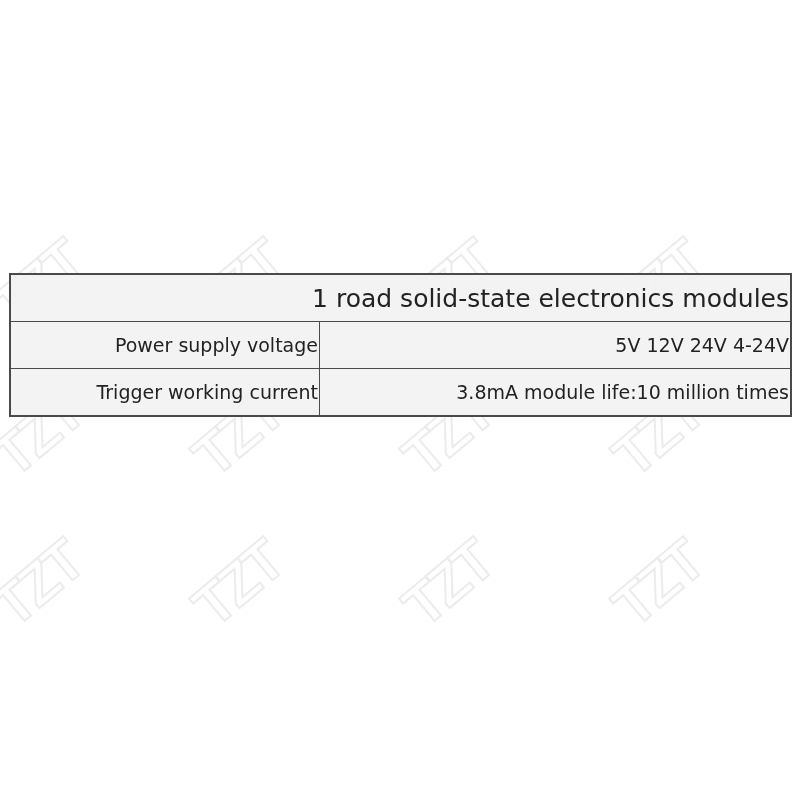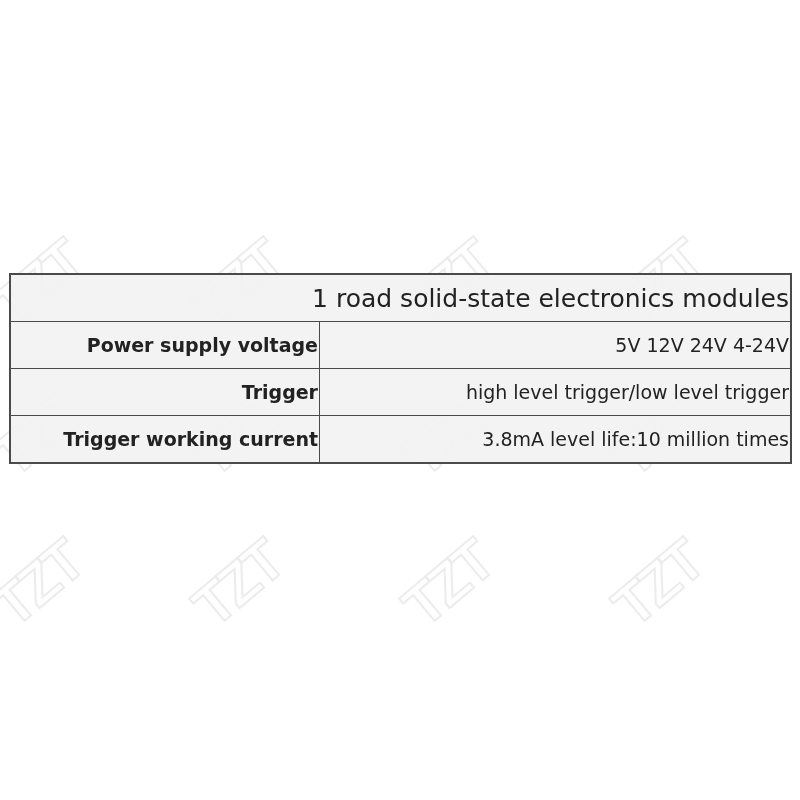--- a/index.html
+++ b/index.html
@@ -4,21 +4,21 @@
 <style>
   html, body { margin:0; padding:0; }
   body { width:800px; height:800px; background:#ffffff; position:relative; overflow:hidden; font-family:"DejaVu Sans", sans-serif; }
   .wm { position:absolute; font-family:"Liberation Sans", sans-serif; font-weight:bold; font-size:58px; color:transparent;
         -webkit-text-stroke:2px #ececec; transform:rotate(-40deg); letter-spacing:-4px; z-index:0; user-select:none; }
   .spec-table { position:absolute; left:9px; top:273px; width:783px; border:2px solid #4a4a4a; border-collapse:collapse;
                 background:rgba(242,242,242,0.92); z-index:1; box-sizing:border-box; }
   .spec-table td, .spec-table th { border:1.5px solid #4a4a4a; text-align:right; color:#222; }
   .title-cell { height:44px; font-size:25px; font-weight:normal; color:#1e1e1e; }
   .row td { height:44px; font-size:19px; }
-  .row td.label { width:306px;font-weight:bold; }
+  .row td.label { width:306px; }
 </style>
 </head>
 <body>
 
 <div>
   <span class="wm" style="left:-10px;top:250px">TZT</span>
   <span class="wm" style="left:190px;top:250px">TZT</span>
   <span class="wm" style="left:400px;top:250px">TZT</span>
   <span class="wm" style="left:610px;top:250px">TZT</span>
   <span class="wm" style="left:-10px;top:400px">TZT</span>
@@ -34,21 +34,17 @@
 <table class="spec-table">
   <tbody>
       <tr>
     <th class="title-cell" colspan="2">1 road solid-state electronics modules</th>
   </tr>
   <tr class="row">
     <td class="label">Power supply voltage</td>
     <td>5V 12V 24V 4-24V</td>
   </tr>
   <tr class="row">
-    <td class="label">Trigger</td>
-    <td>high level trigger/low level trigger</td>
-  </tr>
-  <tr class="row">
     <td class="label">Trigger working current</td>
-    <td>3.8mA level life:10 million times</td>
+    <td>3.8mA module life:10 million times</td>
   </tr>
 </tbody>
   </table>
 
 </body></html>

